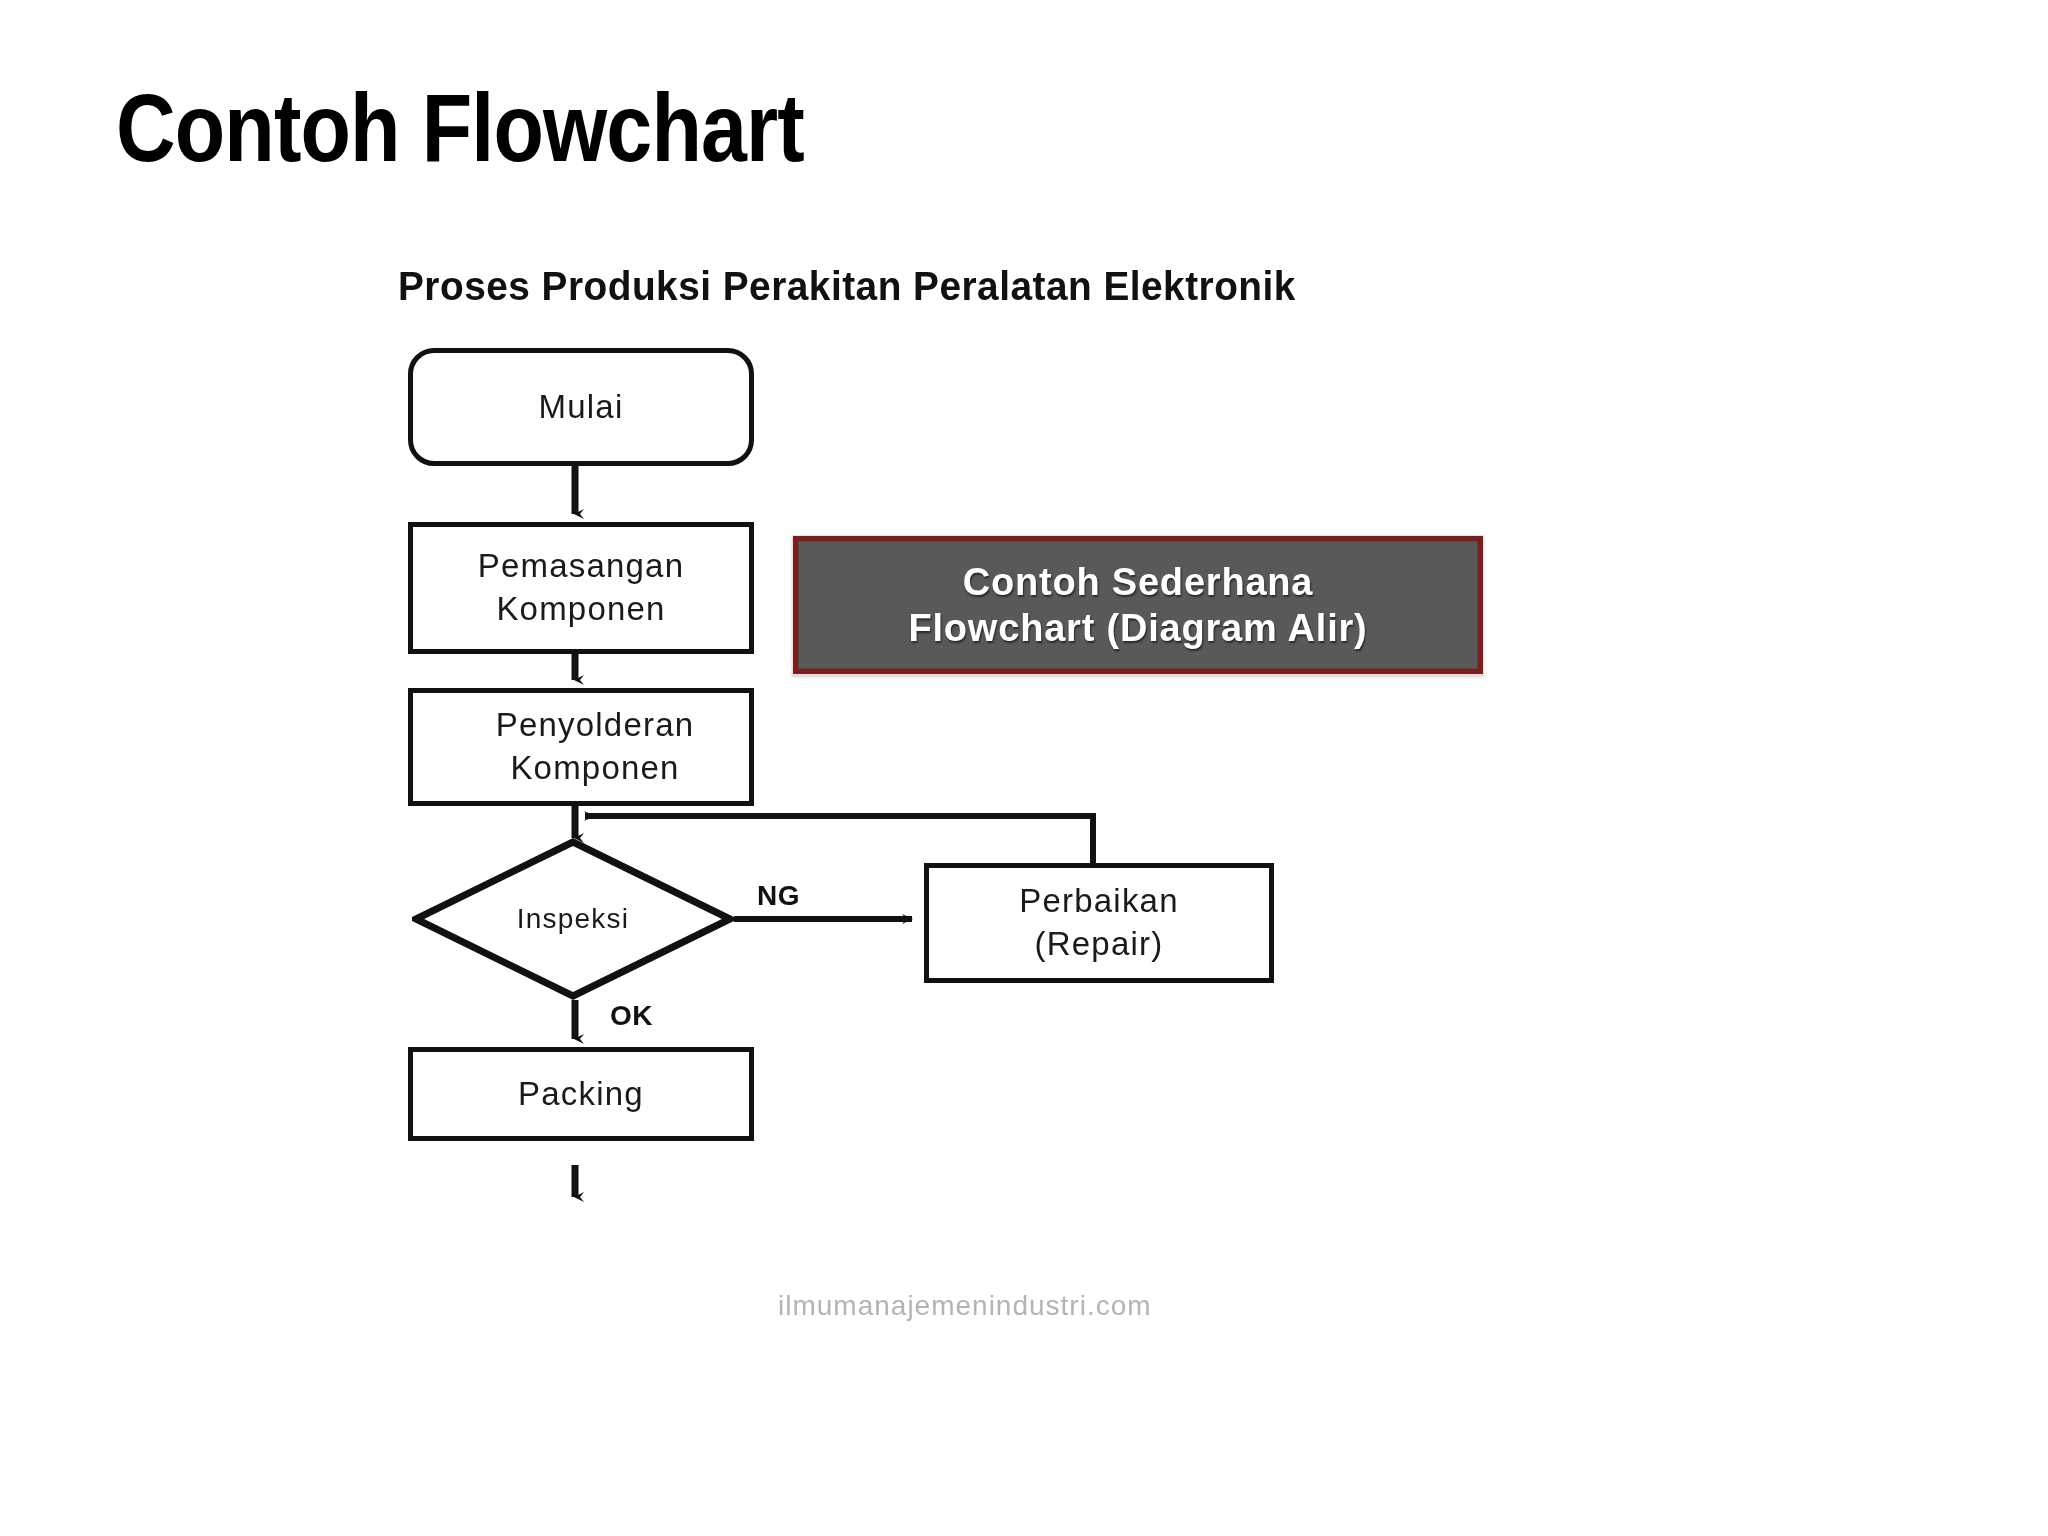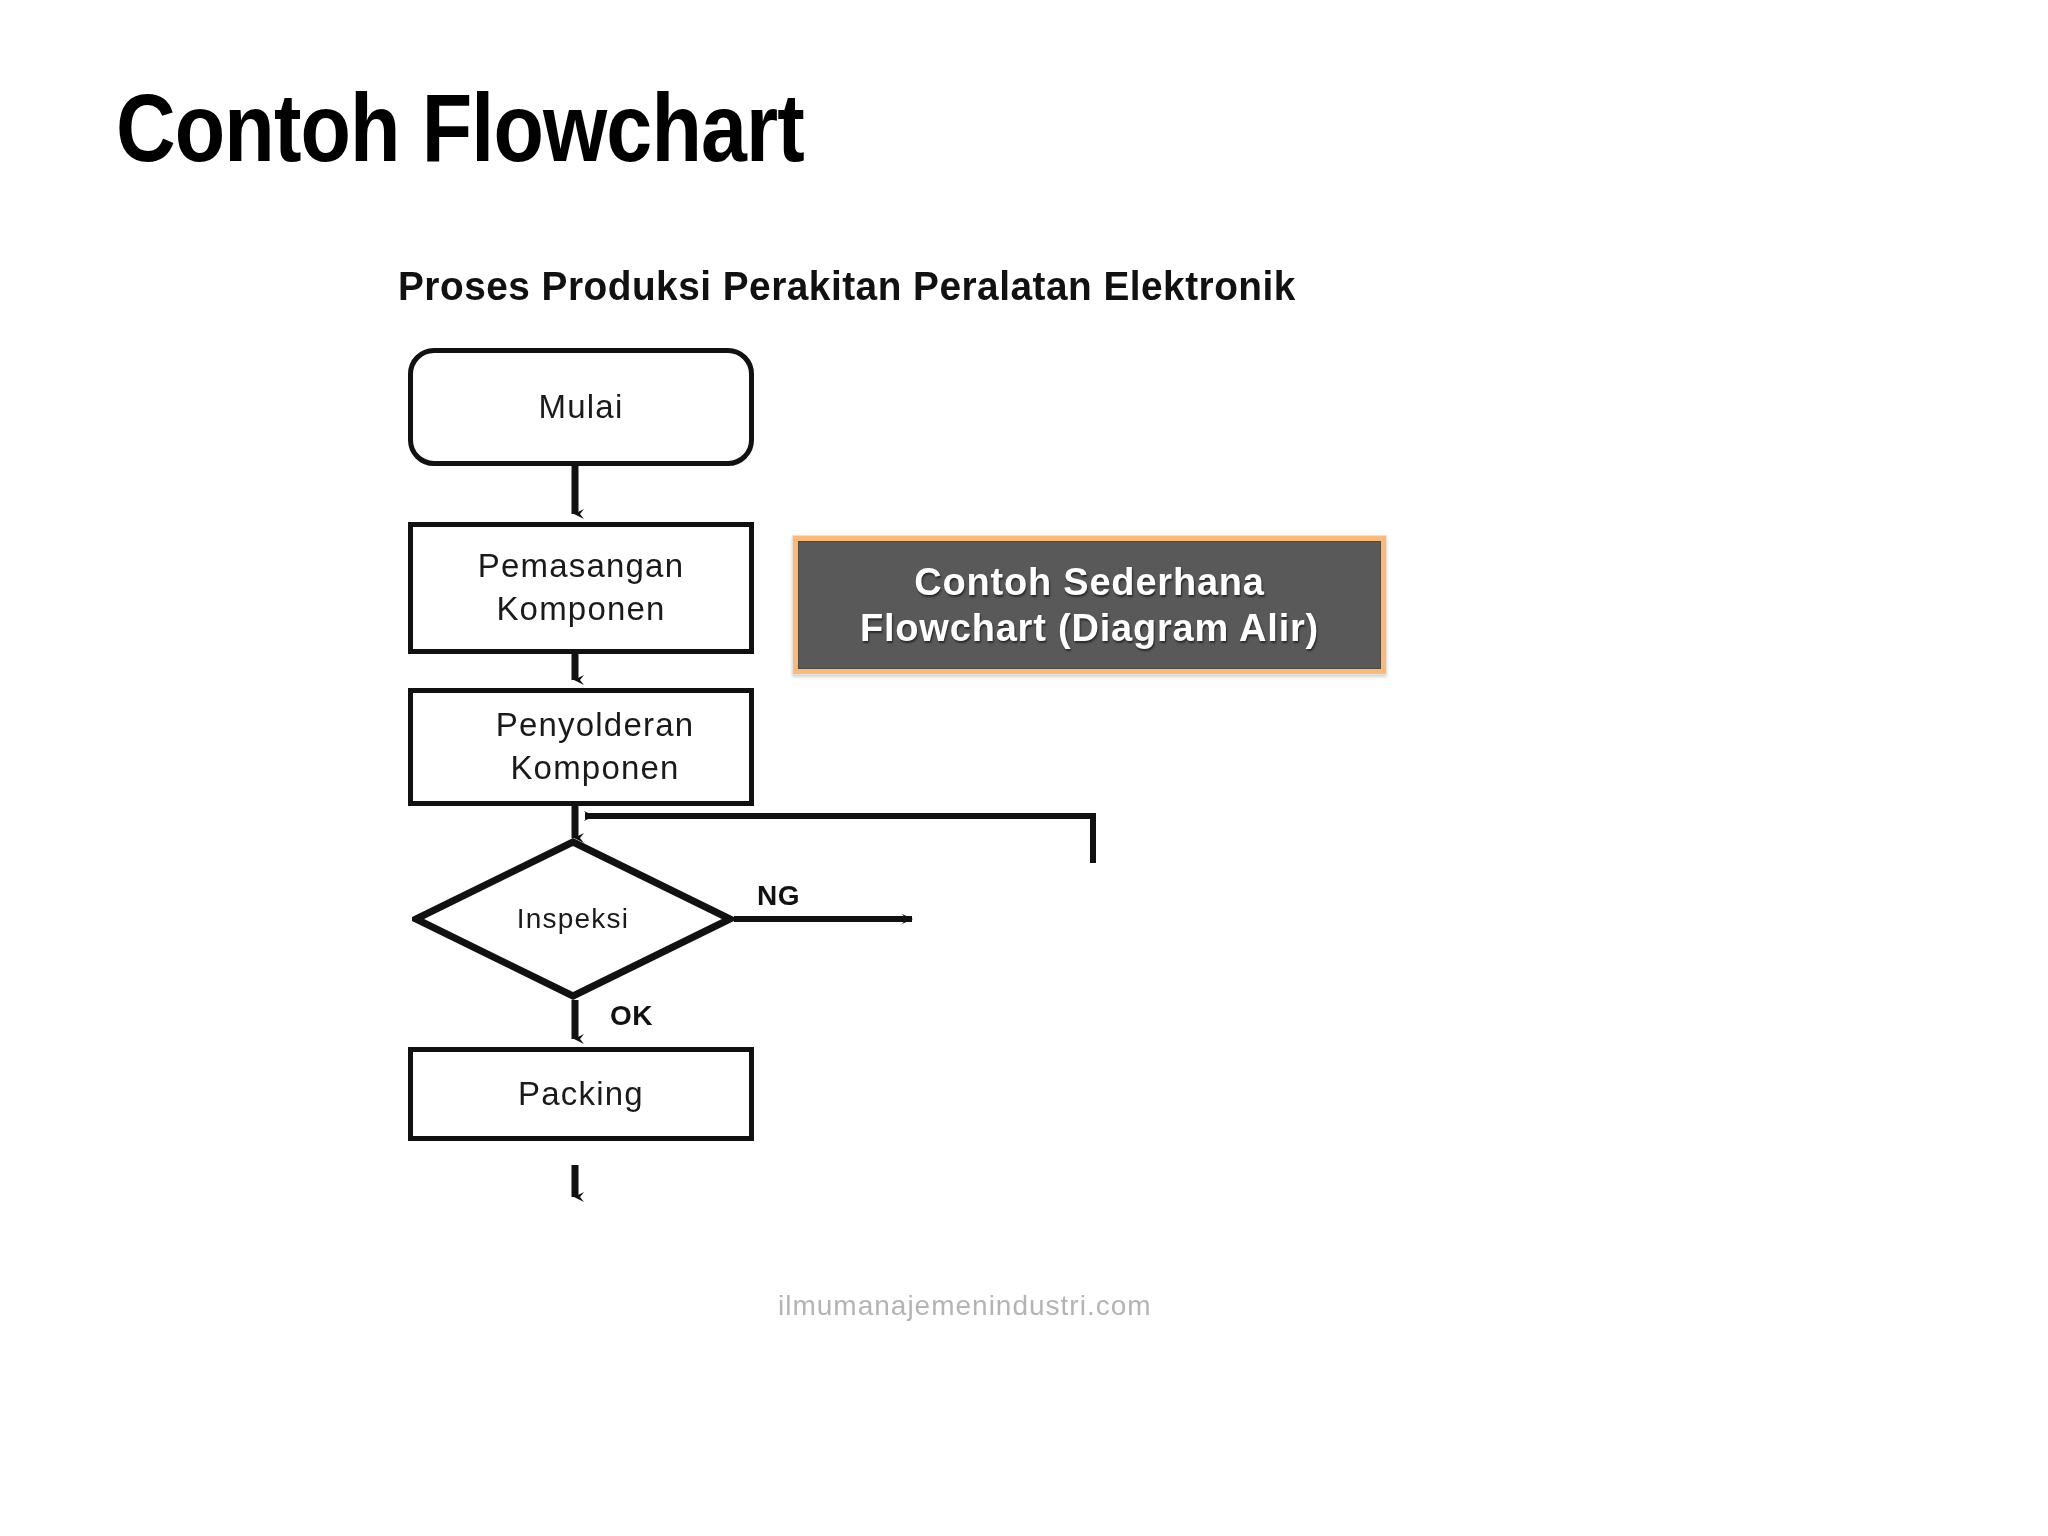--- a/index.html
+++ b/index.html
@@ -134,24 +134,24 @@
     text-align: right;
   }
   #label-ng { left: 757px; top: 880px; }
   #label-ok { left: 610px; top: 1000px; }
 
   
   #callout {
     position: absolute;
     left: 792px;
     top: 535px;
-    width: 595px;
+    width: 692px;
     height: 140px;
     box-sizing: border-box;
-    background: #fdba74;
+    background: #7f1d1d;
     border: 1px solid #e3e3e3;
     padding: 5px;
     box-shadow: 0 2px 3px rgba(0,0,0,0.18);
   }
   #callout .callout-inner {
     width: 100%;
     height: 100%;
     box-sizing: border-box;
     background: #595959;
     border: 1px solid #4a4a4a;
@@ -234,20 +234,24 @@
 Komponen</span>
   </div>
 
   <div id="node-inspeksi">
     <svg class="diamond-shape" viewBox="0 0 322 162" width="322" height="162" preserveAspectRatio="none">
       <polygon points="161,4 318,81 161,158 4,81" fill="#ffffff" stroke="#111111" stroke-width="7"></polygon>
     </svg>
     <span class="diamond-text">Inspeksi</span>
   </div>
 
+  <div class="node" id="node-perbaikan">
+    <span class="node-label">Perbaikan
+(Repair)</span>
+  </div>
 
   <div class="node" id="node-packing">
     <span class="node-label">Packing</span>
   </div>
 
 
   <div class="edge-label" id="label-ng">NG</div>
   <div class="edge-label" id="label-ok">OK</div>
 
   <div id="callout">

